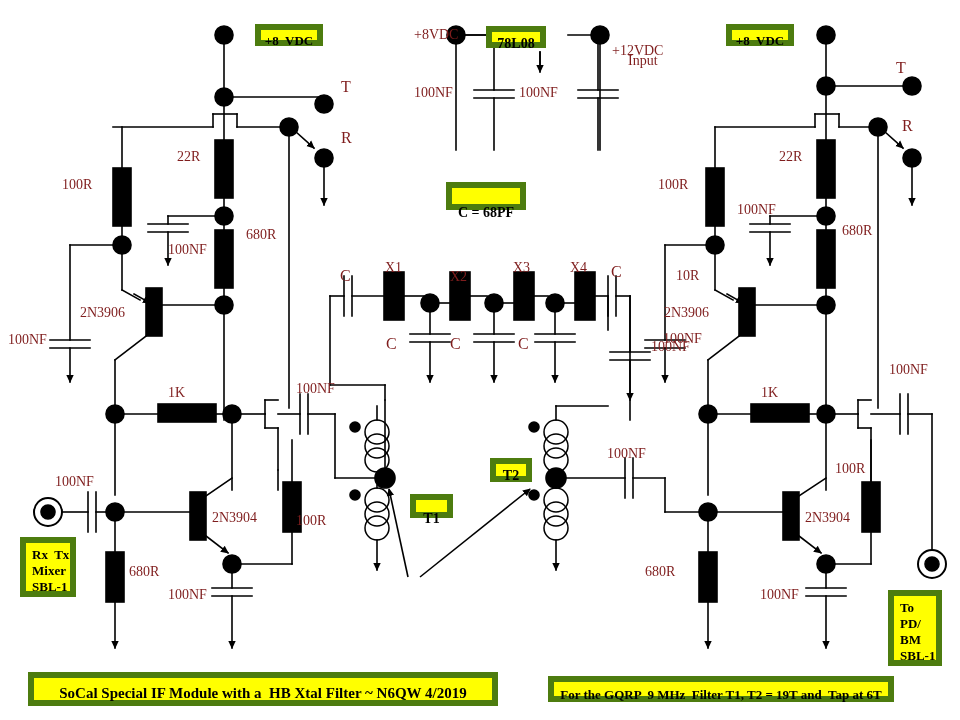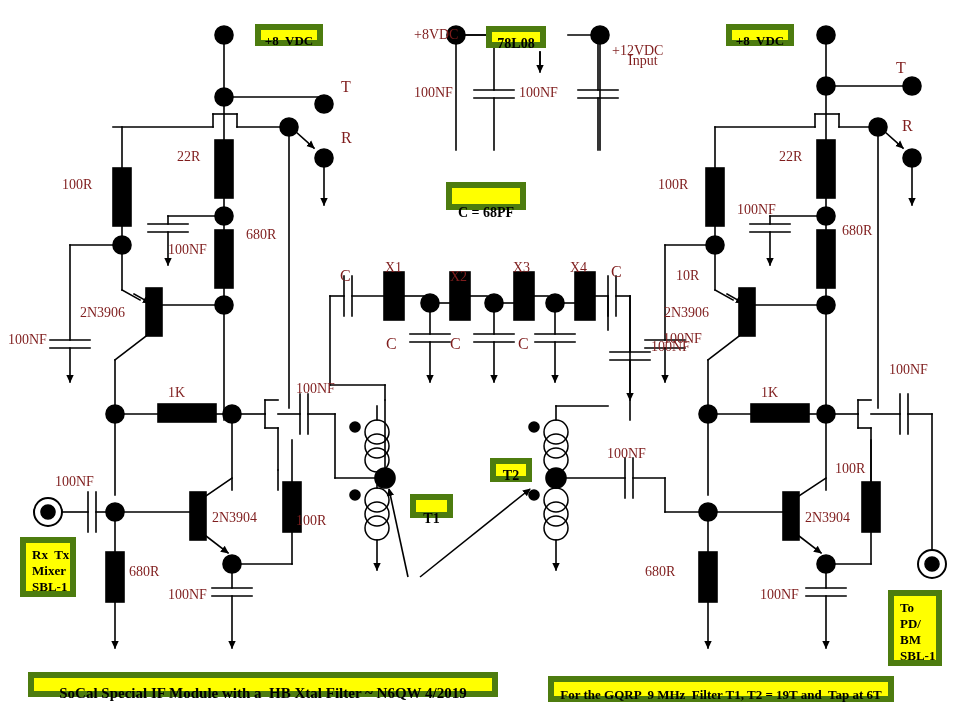--- a/index.html
+++ b/index.html
@@ -437,16 +437,16 @@
 <div class="lbl" style="left:805px;top:511px;">2N3904</div>
 <div class="lbl" style="left:835px;top:462px;">100R</div>
 <div class="lbl" style="left:607px;top:447px;">100NF</div>
 <div class="lbl" style="left:645px;top:565px;">680R</div>
 <div class="lbl" style="left:760px;top:588px;">100NF</div>
 <div class="ybox left" style="left:888px;top:590px;width:54px;height:76px;font-size:13px;padding:4px 0 0 6px;">To
 PD/
 BM
 SBL-1</div>
 
-<div class="ybox center title" style="left:28px;top:672px;width:470px;height:25px;padding-top:6px;">SoCal Special IF Module with a  HB Xtal Filter ~ N6QW 4/2019</div>
+<div class="ybox center title" style="left:28px;top:672px;width:470px;height:34px;padding-top:6px;">SoCal Special IF Module with a  HB Xtal Filter ~ N6QW 4/2019</div>
 <div class="ybox center" style="left:548px;top:676px;width:346px;height:26px;font-size:13px;padding-top:5px;">For the GQRP  9 MHz  Filter T1, T2 = 19T and  Tap at 6T</div>
 
 </div>
 
 </body></html>

